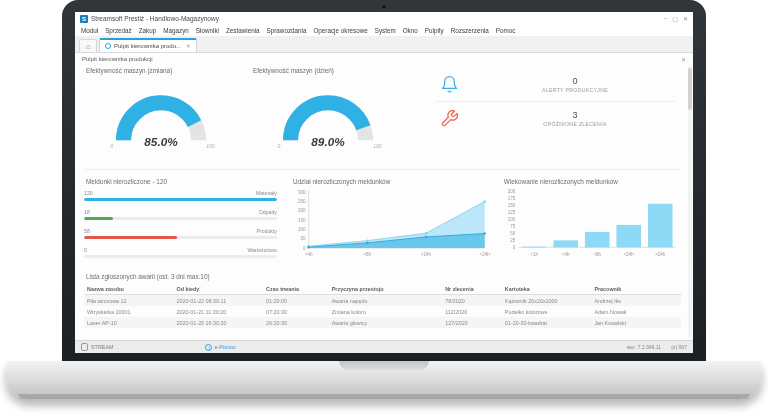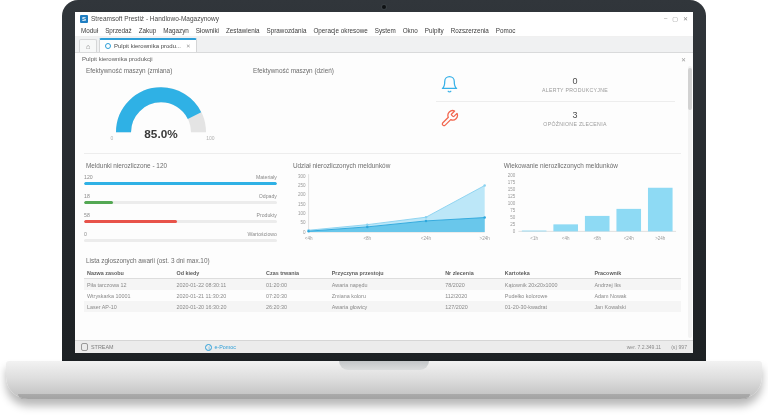--- a/index.html
+++ b/index.html
@@ -54,21 +54,21 @@
   .pagehead { height:12px; display:flex; align-items:center; padding:0 7px;
               font-size:6px; color:#5d5d5d; }
   .pageclose { margin-left:auto; font-size:6px; color:#9a9a9a; }
   .dash { padding:0 12px 0 9px; }
 
   
   .row1 { display:flex; align-items:stretch; border-bottom:1px solid #ededed;
           padding-bottom:3px; }
   .gcard { width:153px; margin-right:14px; position:relative; }
   .ptitle { font-size:6.4px; color:#6d6d6d; margin:2px 0 1px 2px; }
-  .gwrap { position:relative; width:112px; margin:8px auto; }
+  .gwrap { position:relative; width:112px; margin:16px auto;font-style:italic; }
   .gsvg { display:block; width:112px; height:60px; }
   .gval { font-size:11px; font-weight:bold; fill:#3a3a3a; }
   .gminmax { position:absolute; bottom:1px; left:6px; right:2px; display:flex;
              justify-content:space-between; font-size:5px; color:#b0b0b0; }
   .alerts { flex:1; padding:4px 2px 0 14px; }
   .arow { display:flex; align-items:center; height:31px; }
   .aicon { width:19px; height:19px; margin:0 12px 0 8px; flex:0 0 auto; }
   .atext { flex:1; text-align:center; }
   .aval { font-size:9px; color:#4e4e4e; }
   .albl { font-size:5.2px; color:#9a9a9a; letter-spacing:.3px; margin-top:1px; }
@@ -183,20 +183,31 @@
                     <text x="50" y="52" text-anchor="middle" class="gval">85.0%</text>
                   </svg>
                   <div class="gminmax">
                     <span>0</span>
                     <span>100</span>
                   </div>
                 </div>
               </div>
               <div class="gcard">
                 <div class="ptitle">Efektywność maszyn (dzień)</div>
+                <div class="gwrap">
+                  <svg viewBox="0 0 100 56" class="gsvg">
+                    <path d="M 15 47 A 35 35 0 0 1 85 47" fill="none" stroke="#e4e4e4" stroke-width="14"></path>
+                    <path d="M 15 47 A 35 35 0 0 1 85 47" fill="none" stroke="#2fb1e5" stroke-width="14" stroke-dasharray="97.86061115932205 109.95574287564276"></path>
+                    <text x="50" y="52" text-anchor="middle" class="gval">89.0%</text>
+                  </svg>
+                  <div class="gminmax">
+                    <span>0</span>
+                    <span>100</span>
+                  </div>
+                </div>
               </div>
               <div class="alerts">
                 <div class="arow">
                   <svg viewBox="0 0 24 24" class="aicon">
                     <path d="M18 8 A6 6 0 0 0 6 8 C 6 15 3 17 3 17 L 21 17 C 21 17 18 15 18 8 M10.3 20.5 a2 2 0 0 0 3.4 0" fill="none" stroke="#38b1e8" stroke-width="1.6" stroke-linecap="round" stroke-linejoin="round"></path>
                   </svg>
                   <div class="atext">
                     <div class="aval">0</div>
                     <div class="albl">ALERTY PRODUKCYJNE</div>
                   </div>

